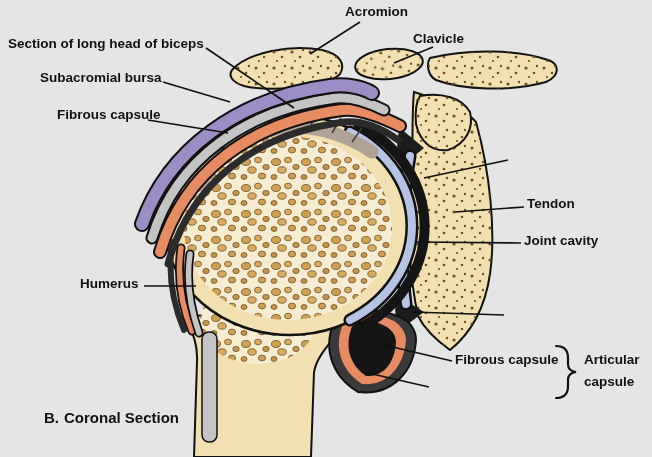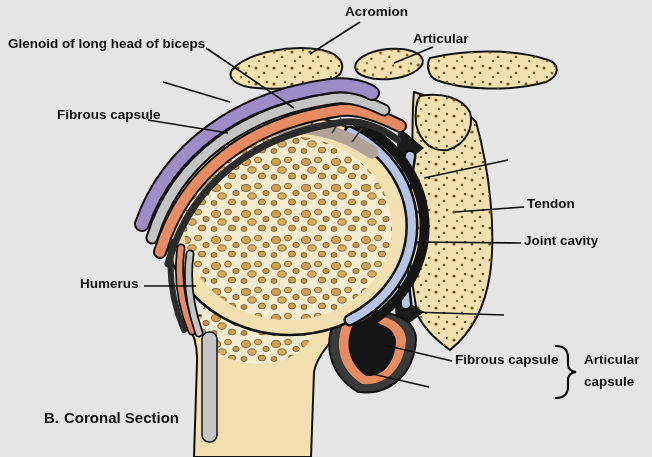--- a/index.html
+++ b/index.html
@@ -115,22 +115,23 @@
       <line x1="144" y1="286" x2="196" y2="286"></line>
       <line x1="504" y1="315" x2="412" y2="312"></line>
       <line x1="452" y1="361" x2="384" y2="345"></line>
       <line x1="429" y1="387" x2="368" y2="373"></line>
     </g>
 
     <path d="M556,346 Q568,346 568,358 L568,364 Q568,371 576,372 Q568,373 568,380 L568,386 Q568,398 556,398" fill="none" stroke="#111" stroke-width="2.2" stroke-linecap="round"></path>
   </svg>
 
   <div class="lbl" style="left:345px;top:4px">Acromion</div>
-  <div class="lbl" style="left:413px;top:31px">Articular</div>
-  <div class="lbl" style="left:8px;top:36px">Glenoid of long head of biceps</div>
+  <div class="lbl" style="left:413px;top:31px">Clavicle</div>
+  <div class="lbl" style="left:8px;top:36px">Section of long head of biceps</div>
+  <div class="lbl" style="left:40px;top:70px">Subacromial bursa</div>
   <div class="lbl" style="left:57px;top:107px">Fibrous capsule</div>
   <div class="lbl" style="left:527px;top:196px">Tendon</div>
   <div class="lbl" style="left:524px;top:233px">Joint cavity</div>
   <div class="lbl" style="left:80px;top:276px">Humerus</div>
   <div class="lbl" style="left:455px;top:352px">Fibrous capsule</div>
   <div class="lbl wrap" style="left:584px;top:349px">Articular capsule</div>
 
   <div class="fig-title" style="left:44px;top:409px">
     <span class="pfx">B.</span><span>Coronal Section</span>
   </div>

